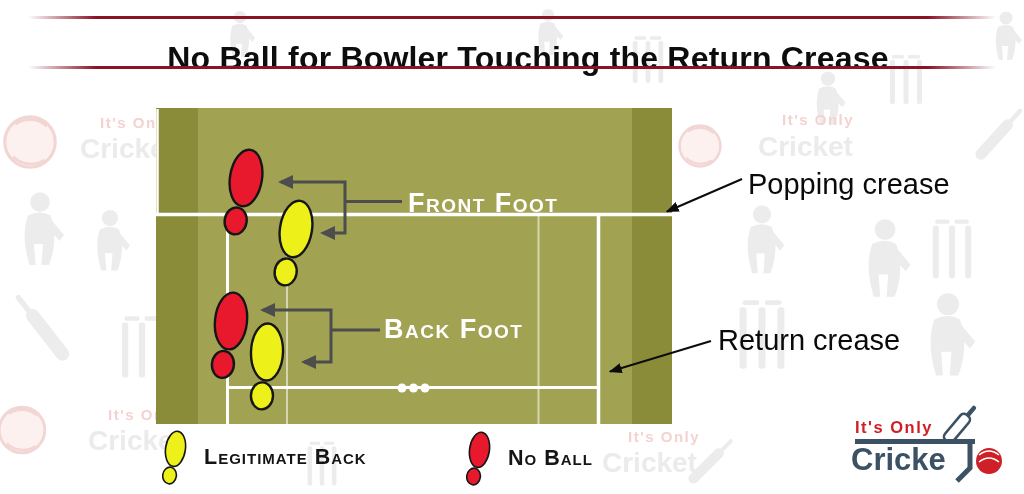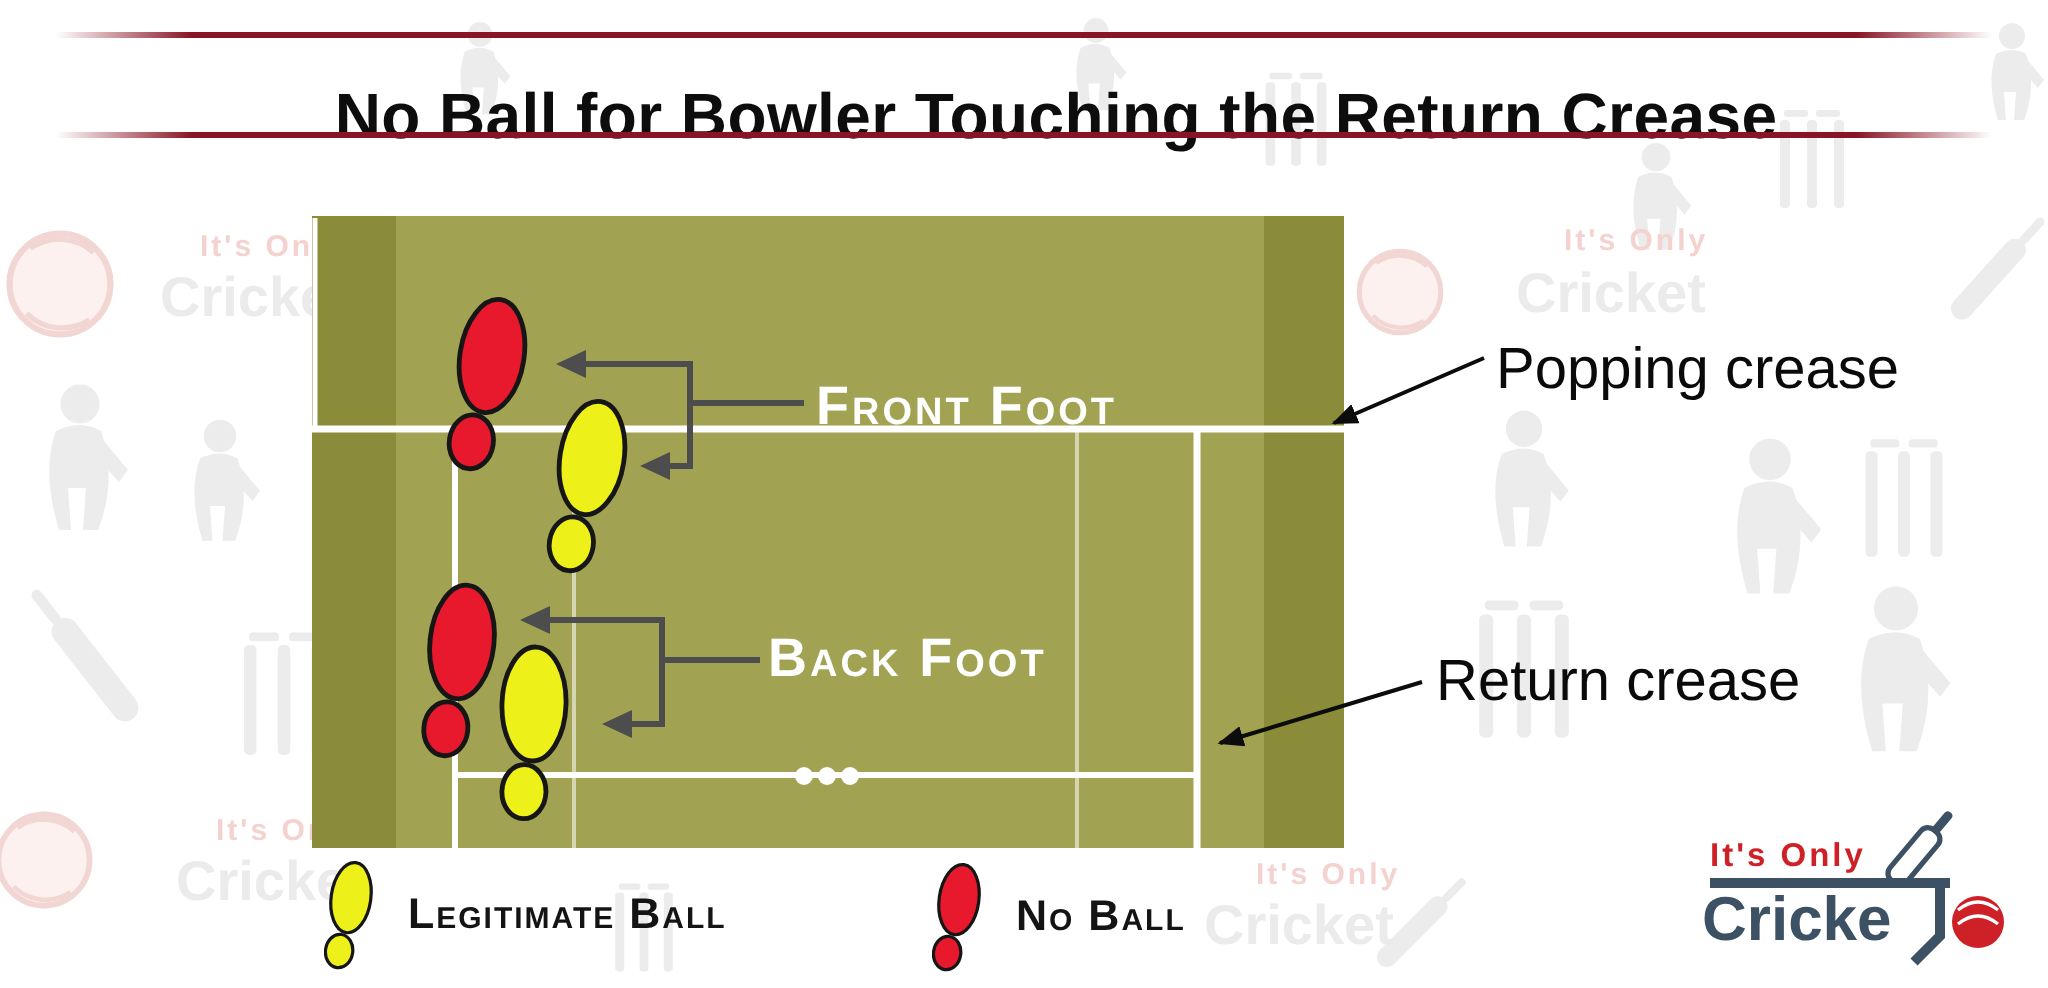--- a/index.html
+++ b/index.html
@@ -171,21 +171,21 @@
     <line x1="742" y1="179" x2="667" y2="211.5" stroke="#0c0c0c" stroke-width="2" marker-end="url(#arrowB)"></line>
     <text class="crease-label" x="748" y="194">Popping crease</text>
     <line x1="711" y1="341" x2="610" y2="371.5" stroke="#0c0c0c" stroke-width="2" marker-end="url(#arrowB)"></line>
     <text class="crease-label" x="718" y="350">Return crease</text>
   </svg>
 
   <div class="legend-item" id="legend-legit">
     <svg width="27" height="57" viewBox="-20 -32 40 92">
       <use href="#footprint-shape" transform="rotate(8)" stroke="#161616" stroke-width="2.6" fill="#eef019"></use>
     </svg>
-    <span class="legend-label">Legitimate Ball</span>
+    <span class="legend-label">Legitimate Back</span>
   </div>
   <div class="legend-item" id="legend-noball">
     <svg width="27" height="57" viewBox="-20 -32 40 92">
       <use href="#footprint-shape" transform="rotate(8)" stroke="#161616" stroke-width="2.6" fill="#e8192d"></use>
     </svg>
     <span class="legend-label">No Ball</span>
   </div>
 
   <svg id="brand-logo" viewBox="0 0 175 90">
 

